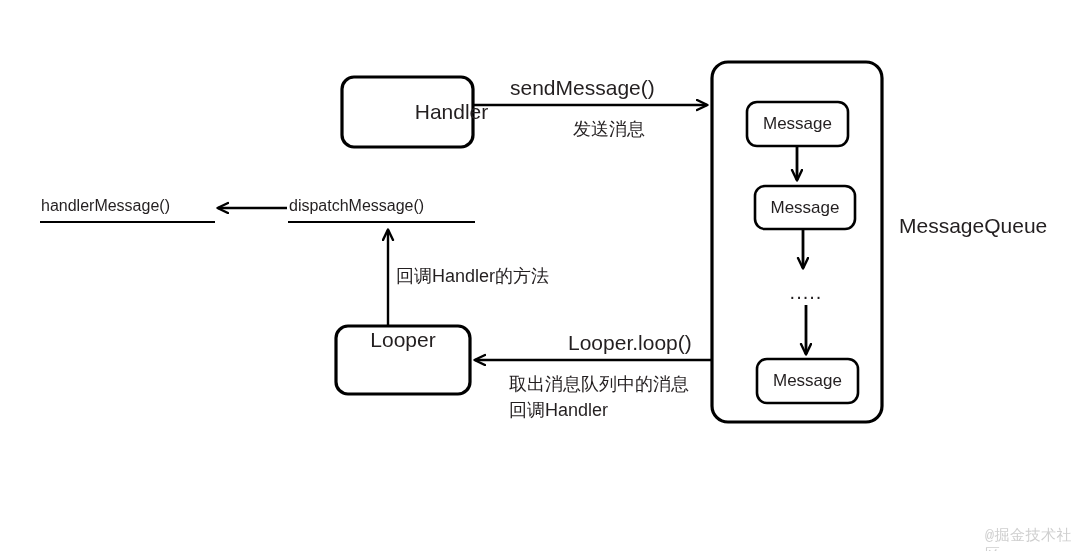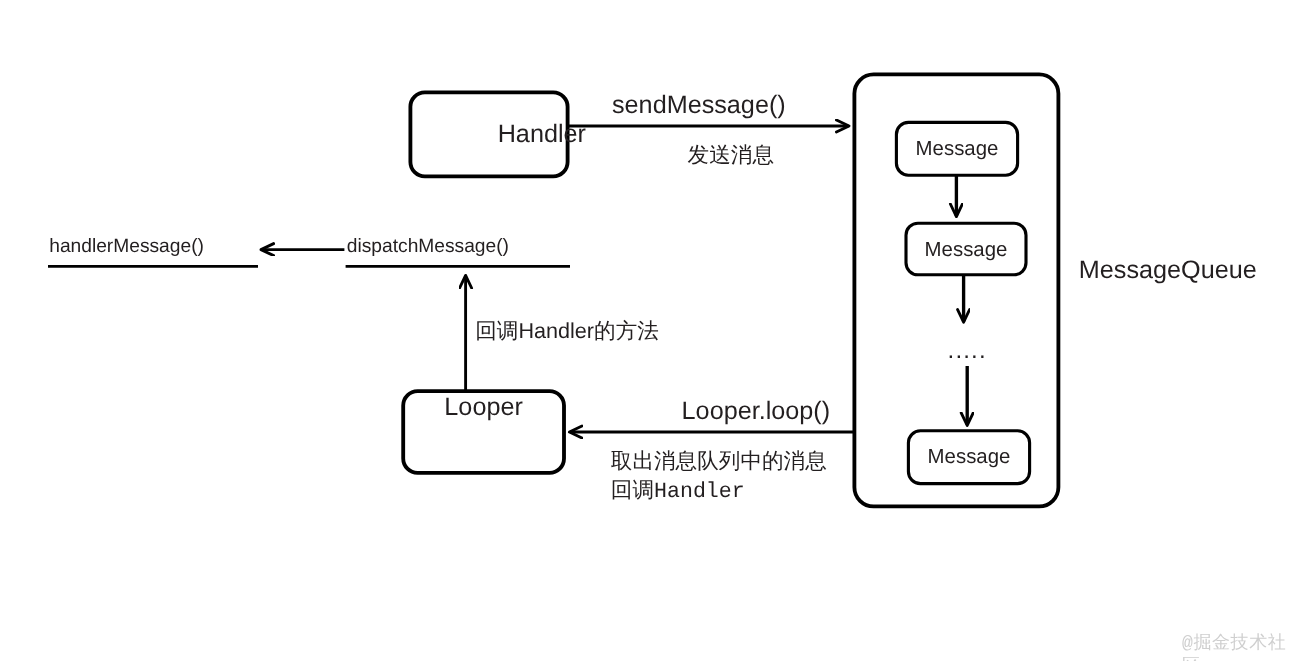--- a/index.html
+++ b/index.html
@@ -154,21 +154,21 @@
     <span class="lbl msg-label" style="position:static;">Message</span>
   </div>
 
   <div class="lbl queue-title" style="left:899px; top:213px;">MessageQueue</div>
 
   <div class="lbl edge-label" style="left:510px; top:75px;">sendMessage()</div>
   <div class="lbl edge-sub" style="left:528px; top:118px;margin-left:45px;">发送消息</div>
 
   <div class="lbl edge-label" style="left:521px; top:330px;margin-left:47px;">Looper.loop()</div>
   <div class="lbl edge-sub" style="left:509px; top:373px;">取出消息队列中的消息</div>
-  <div class="lbl edge-sub" style="left:509px; top:399px;font-family:Liberation Mono, monospace;">回调Handler</div>
+  <div class="lbl edge-sub" style="left:509px; top:399px;">回调Handler</div>
 
   <div class="lbl edge-sub" style="left:396px; top:265px;">回调Handler的方法</div>
 
   <div class="lbl method-label" style="left:41px; top:196px;">handlerMessage()</div>
   <div class="lbl method-label" style="left:289px; top:196px;">dispatchMessage()</div>
 
   <div class="watermark" style="left:985px; top:526px;">@掘金技术社区</div>
 
 </div>
 

